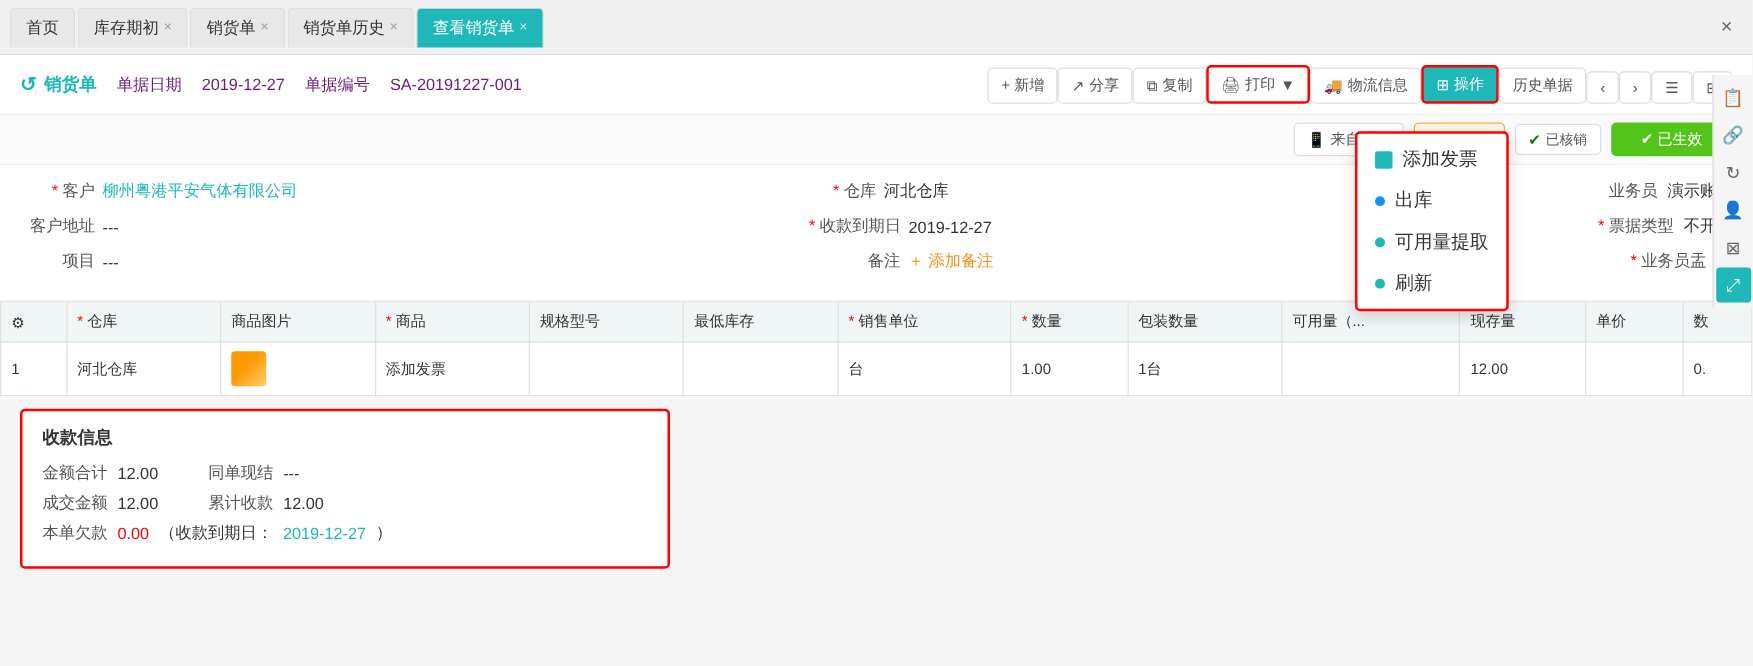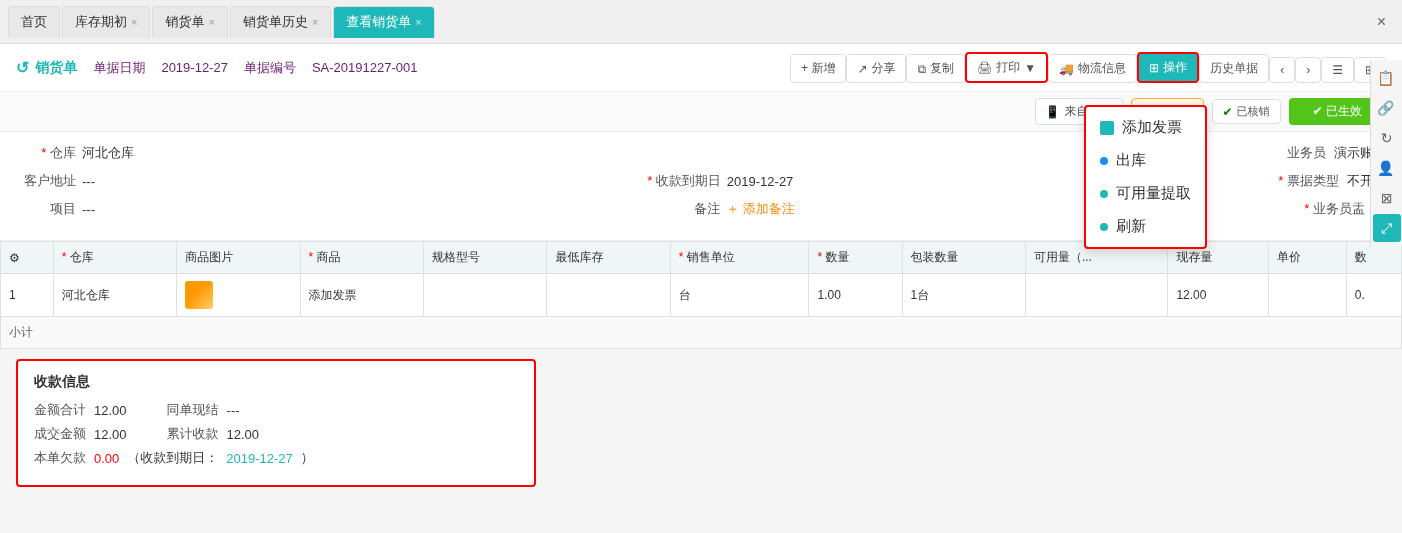--- a/index.html
+++ b/index.html
@@ -222,20 +222,24 @@
       </button>
       <button class="status-btn green">
         <span>✔</span>
         <span>已生效</span>
       </button>
     </div>
   </div>
 
   <div class="form-area">
     <div class="form-row">
+      <div class="form-field">
+        <span class="form-label required">客户</span>
+        <span class="form-value link">柳州粤港平安气体有限公司</span>
+      </div>
       <div class="form-field">
         <span class="form-label required">仓库</span>
         <span class="form-value">河北仓库</span>
       </div>
       <div class="form-right">
         <span class="form-label">业务员</span>
         <span class="form-value">演示账号</span>
       </div>
     </div>
     <div class="form-row">
@@ -301,23 +305,20 @@
           <td></td>
           <td></td>
           <td>台</td>
           <td>1.00</td>
           <td>1台</td>
           <td></td>
           <td>12.00</td>
           <td></td>
           <td>0.</td>
         </tr>
-        <tr class="subtotal-row">
-          <td colspan="13">小计</td>
-        </tr>
       </tbody>
     </table>
   </div>
 
   <div class="payment-section">
     <div class="payment-title">收款信息</div>
     <div class="payment-row">
       <div class="payment-field">
         <span class="label">金额合计</span>
         <span class="value">12.00</span>

